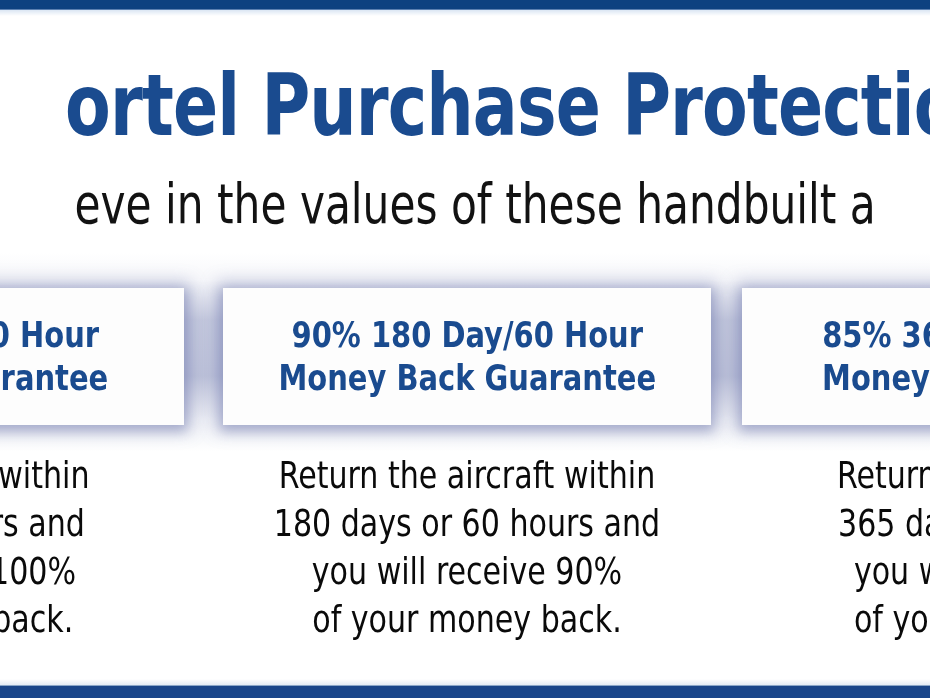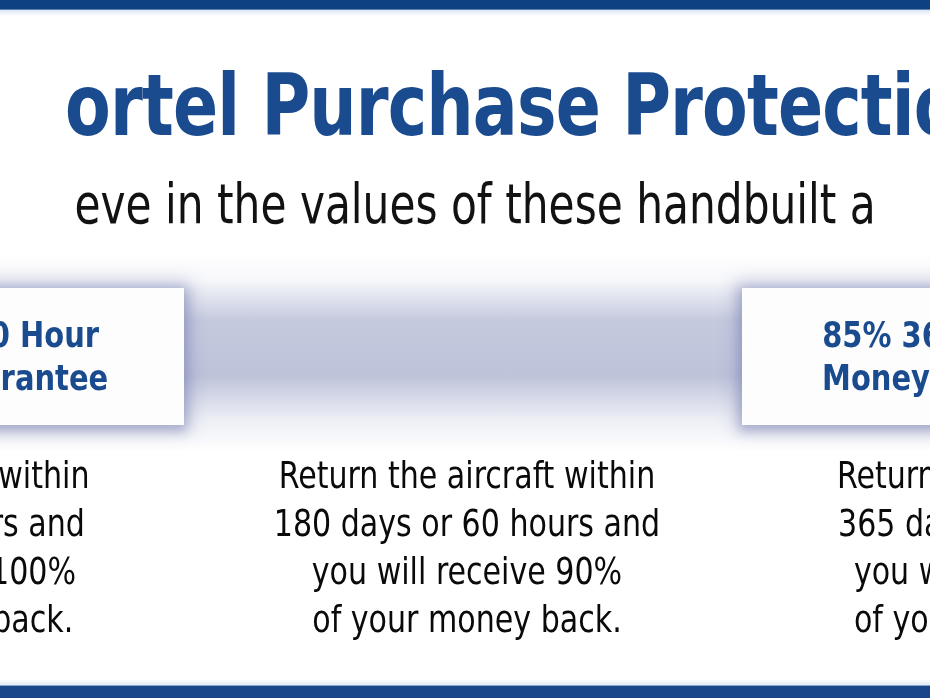--- a/index.html
+++ b/index.html
@@ -173,20 +173,26 @@
 
   <div class="cards">
 
     <div class="card card-1">
       <div class="card-title">
         <div>30 Hour</div>
         <div>uarantee</div>
       </div>
     </div>
 
+    <div class="card card-2">
+      <div class="card-title">
+        <div>90% 180 Day/60 Hour</div>
+        <div>Money Back Guarantee</div>
+      </div>
+    </div>
 
     <div class="card card-3">
       <div class="card-title">
         <div>85% 365</div>
         <div>Money B</div>
       </div>
     </div>
 
   </div>
 

